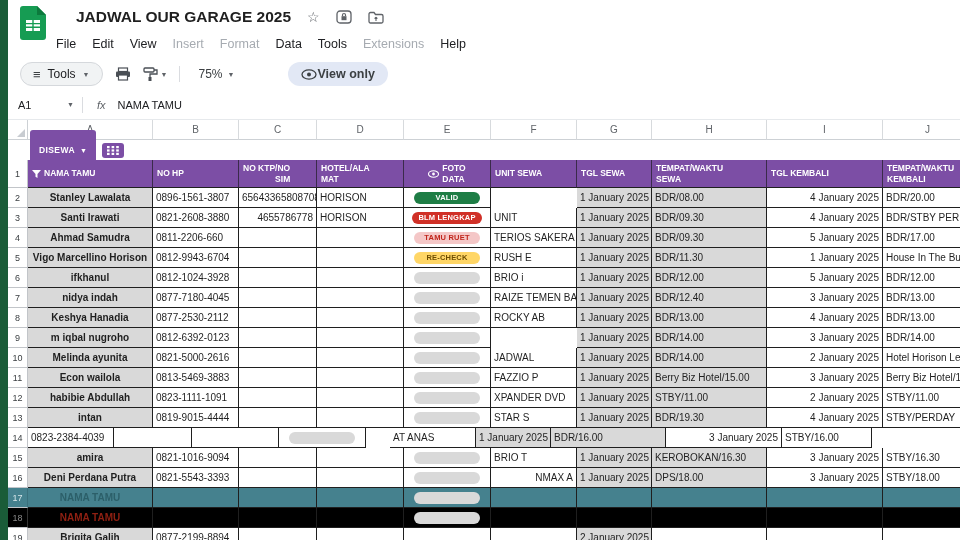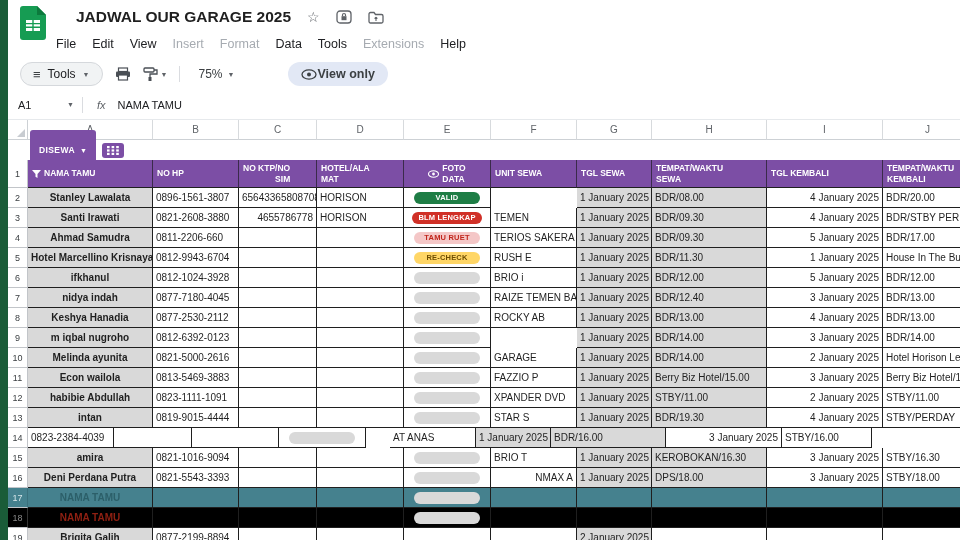--- a/index.html
+++ b/index.html
@@ -259,21 +259,21 @@
         </div>
         <div class="grow v-normal">
           <div class="rn">3</div>
           <div class="cell c0 gray" style="width: 125px;">Santi Irawati</div>
           <div class="cell c1" style="width: 86px;">0821-2608-3880</div>
           <div class="cell c2" style="width: 78px;">4655786778</div>
           <div class="cell c3" style="width: 87px;">HORISON</div>
           <div class="cell c4" style="width: 87px;">
             <span class="chip chip-red">BLM LENGKAP</span>
           </div>
-          <div class="cell c5" style="width: 86px;">TEMEN</div>
+          <div class="cell c5" style="width: 86px;">UNIT</div>
           <div class="cell c6 gray" style="width: 75px;">1 January 2025</div>
           <div class="cell c7 gray" style="width: 115px;">BDR/09.30</div>
           <div class="cell c8" style="width: 116px;">4 January 2025</div>
           <div class="cell c9" style="width: 90px;">BDR/STBY PERDA</div>
         </div>
         <div class="grow v-normal">
           <div class="rn">4</div>
           <div class="cell c0 gray" style="width: 125px;">Ahmad Samudra</div>
           <div class="cell c1" style="width: 86px;">0811-2206-660</div>
           <div class="cell c2" style="width: 78px;"></div>
@@ -282,21 +282,21 @@
             <span class="chip chip-pink">TAMU RUET</span>
           </div>
           <div class="cell c5" style="width: 86px;">TERIOS SAKERA</div>
           <div class="cell c6 gray" style="width: 75px;">1 January 2025</div>
           <div class="cell c7 gray" style="width: 115px;">BDR/09.30</div>
           <div class="cell c8" style="width: 116px;">5 January 2025</div>
           <div class="cell c9" style="width: 90px;">BDR/17.00</div>
         </div>
         <div class="grow v-normal">
           <div class="rn">5</div>
-          <div class="cell c0 gray" style="width: 125px;">Hotel Marcellino Krisnaya</div>
+          <div class="cell c0 gray" style="width: 125px;">Vigo Marcellino Horison</div>
           <div class="cell c1" style="width: 86px;">0812-9943-6704</div>
           <div class="cell c2" style="width: 78px;"></div>
           <div class="cell c3" style="width: 87px;"></div>
           <div class="cell c4" style="width: 87px;">
             <span class="chip chip-yellow">RE-CHECK</span>
           </div>
           <div class="cell c5" style="width: 86px;">RUSH E</div>
           <div class="cell c6 gray" style="width: 75px;">1 January 2025</div>
           <div class="cell c7 gray" style="width: 115px;">BDR/11.30</div>
           <div class="cell c8" style="width: 116px;">1 January 2025</div>
@@ -364,21 +364,21 @@
         </div>
         <div class="grow v-normal">
           <div class="rn">10</div>
           <div class="cell c0 gray" style="width: 125px;">Melinda ayunita</div>
           <div class="cell c1" style="width: 86px;">0821-5000-2616</div>
           <div class="cell c2" style="width: 78px;"></div>
           <div class="cell c3" style="width: 87px;"></div>
           <div class="cell c4" style="width: 87px;">
             <span class="chip chip-gray"></span>
           </div>
-          <div class="cell c5" style="width: 86px;">GARAGE</div>
+          <div class="cell c5" style="width: 86px;">JADWAL</div>
           <div class="cell c6 gray" style="width: 75px;">1 January 2025</div>
           <div class="cell c7 gray" style="width: 115px;">BDR/14.00</div>
           <div class="cell c8" style="width: 116px;">2 January 2025</div>
           <div class="cell c9" style="width: 90px;">Hotel Horison Le A</div>
         </div>
         <div class="grow v-normal">
           <div class="rn">11</div>
           <div class="cell c0 gray" style="width: 125px;">Econ wailola</div>
           <div class="cell c1" style="width: 86px;">0813-5469-3883</div>
           <div class="cell c2" style="width: 78px;"></div>

